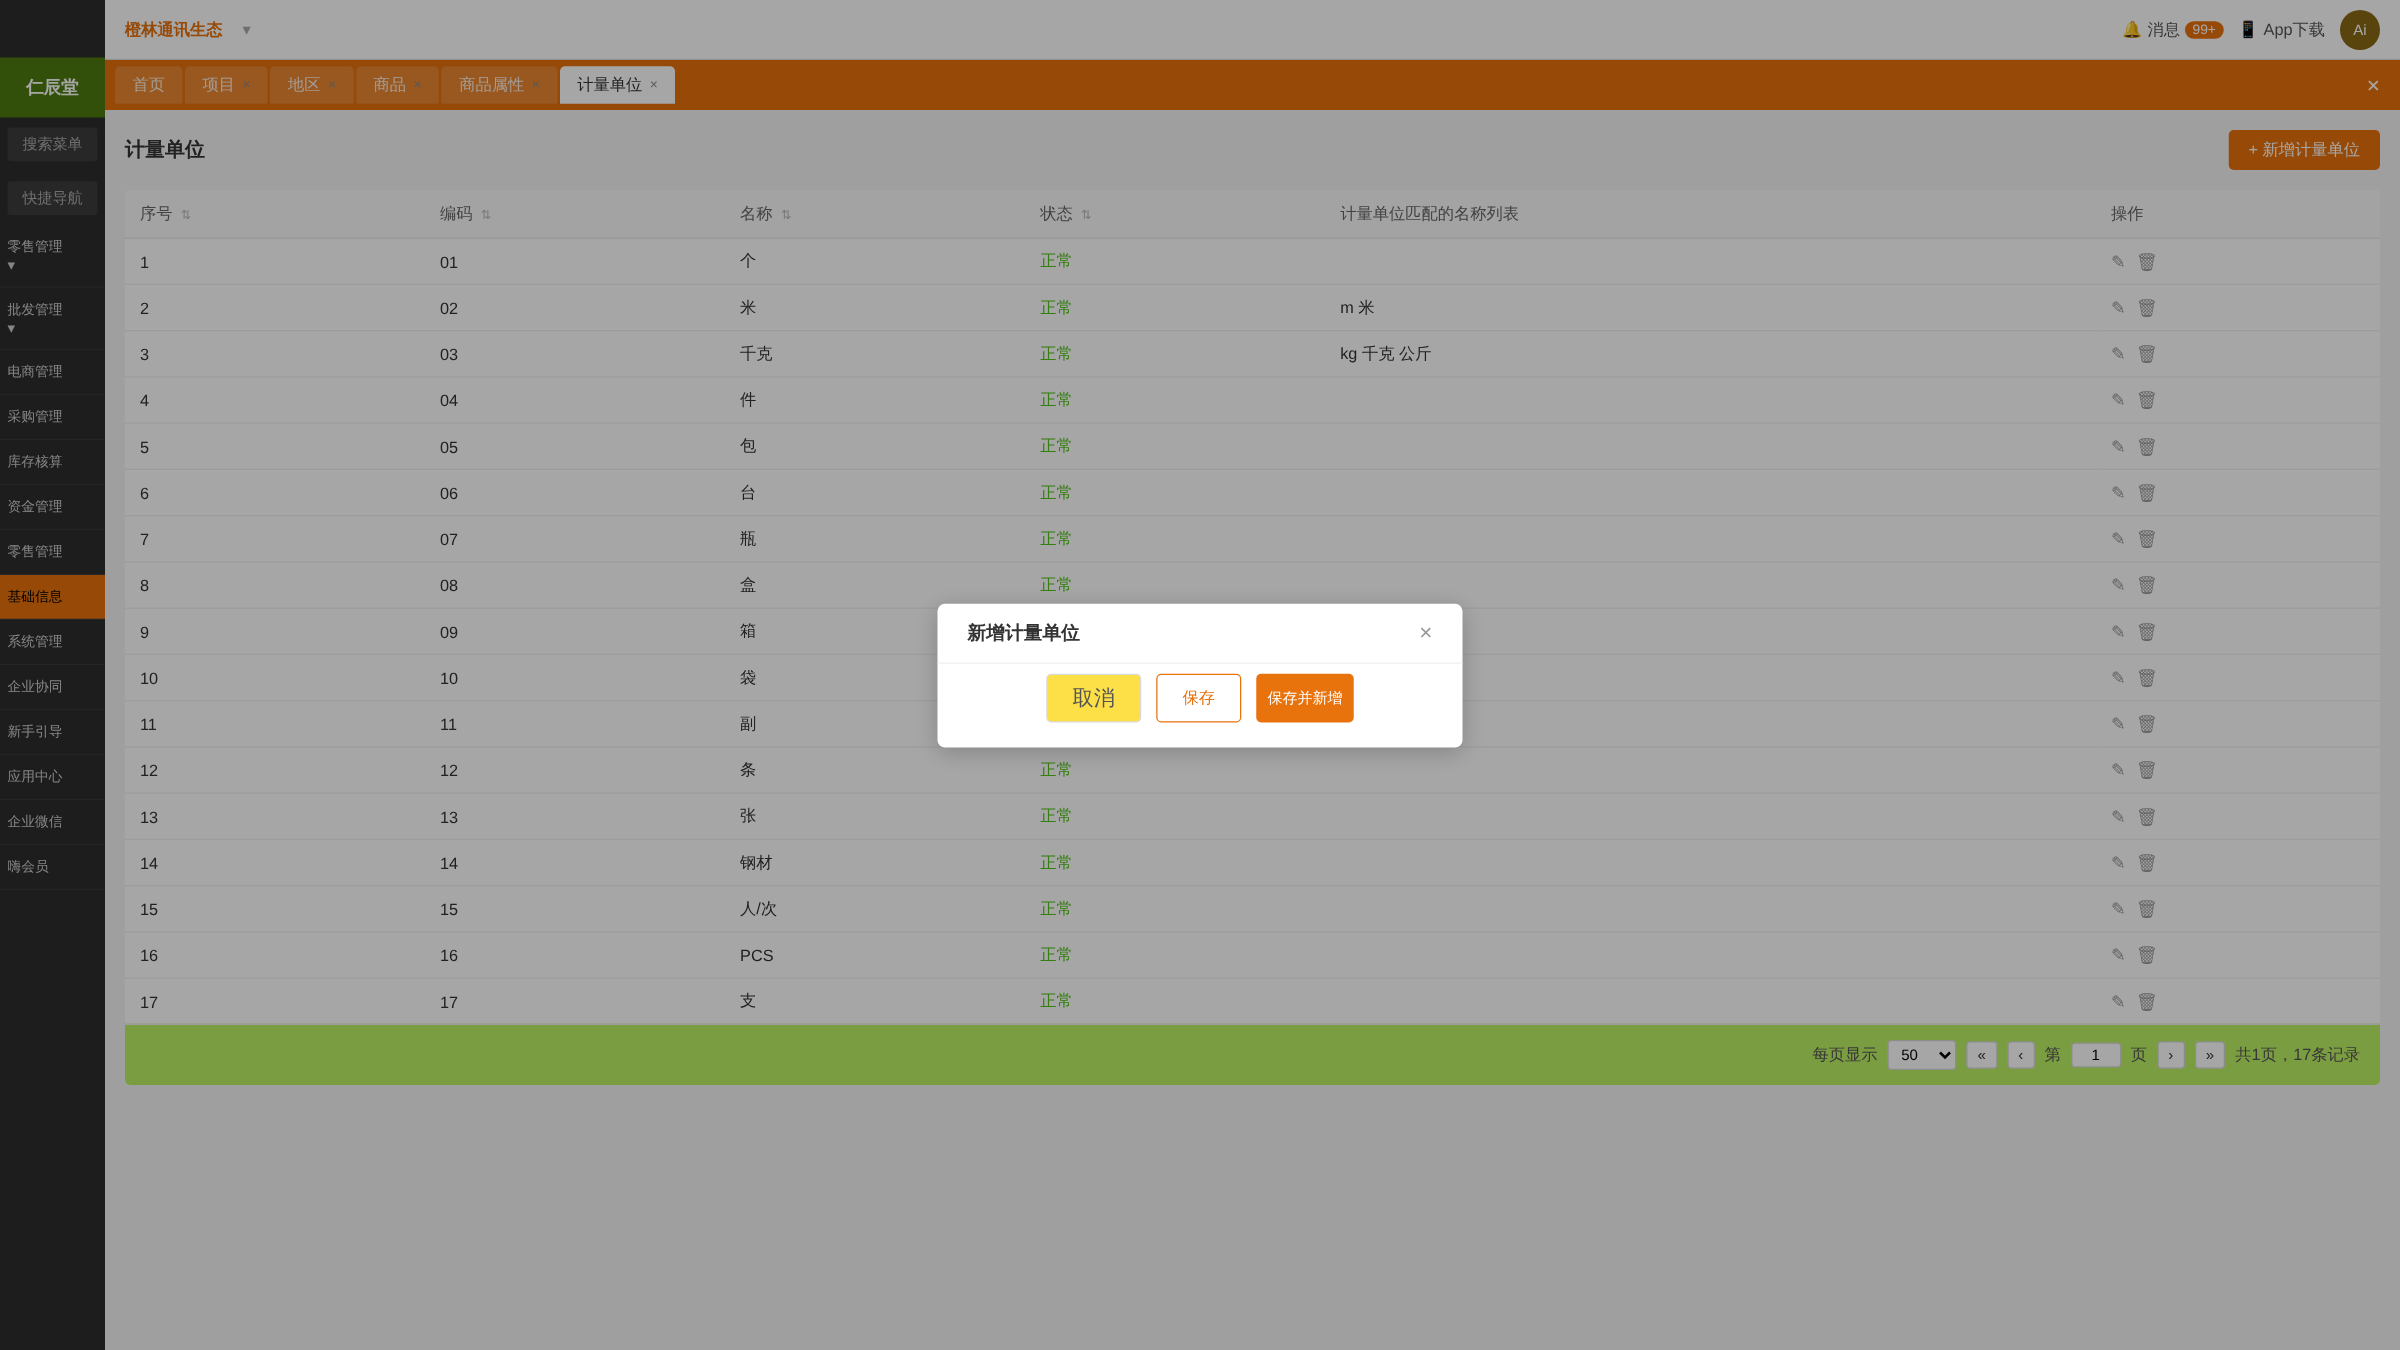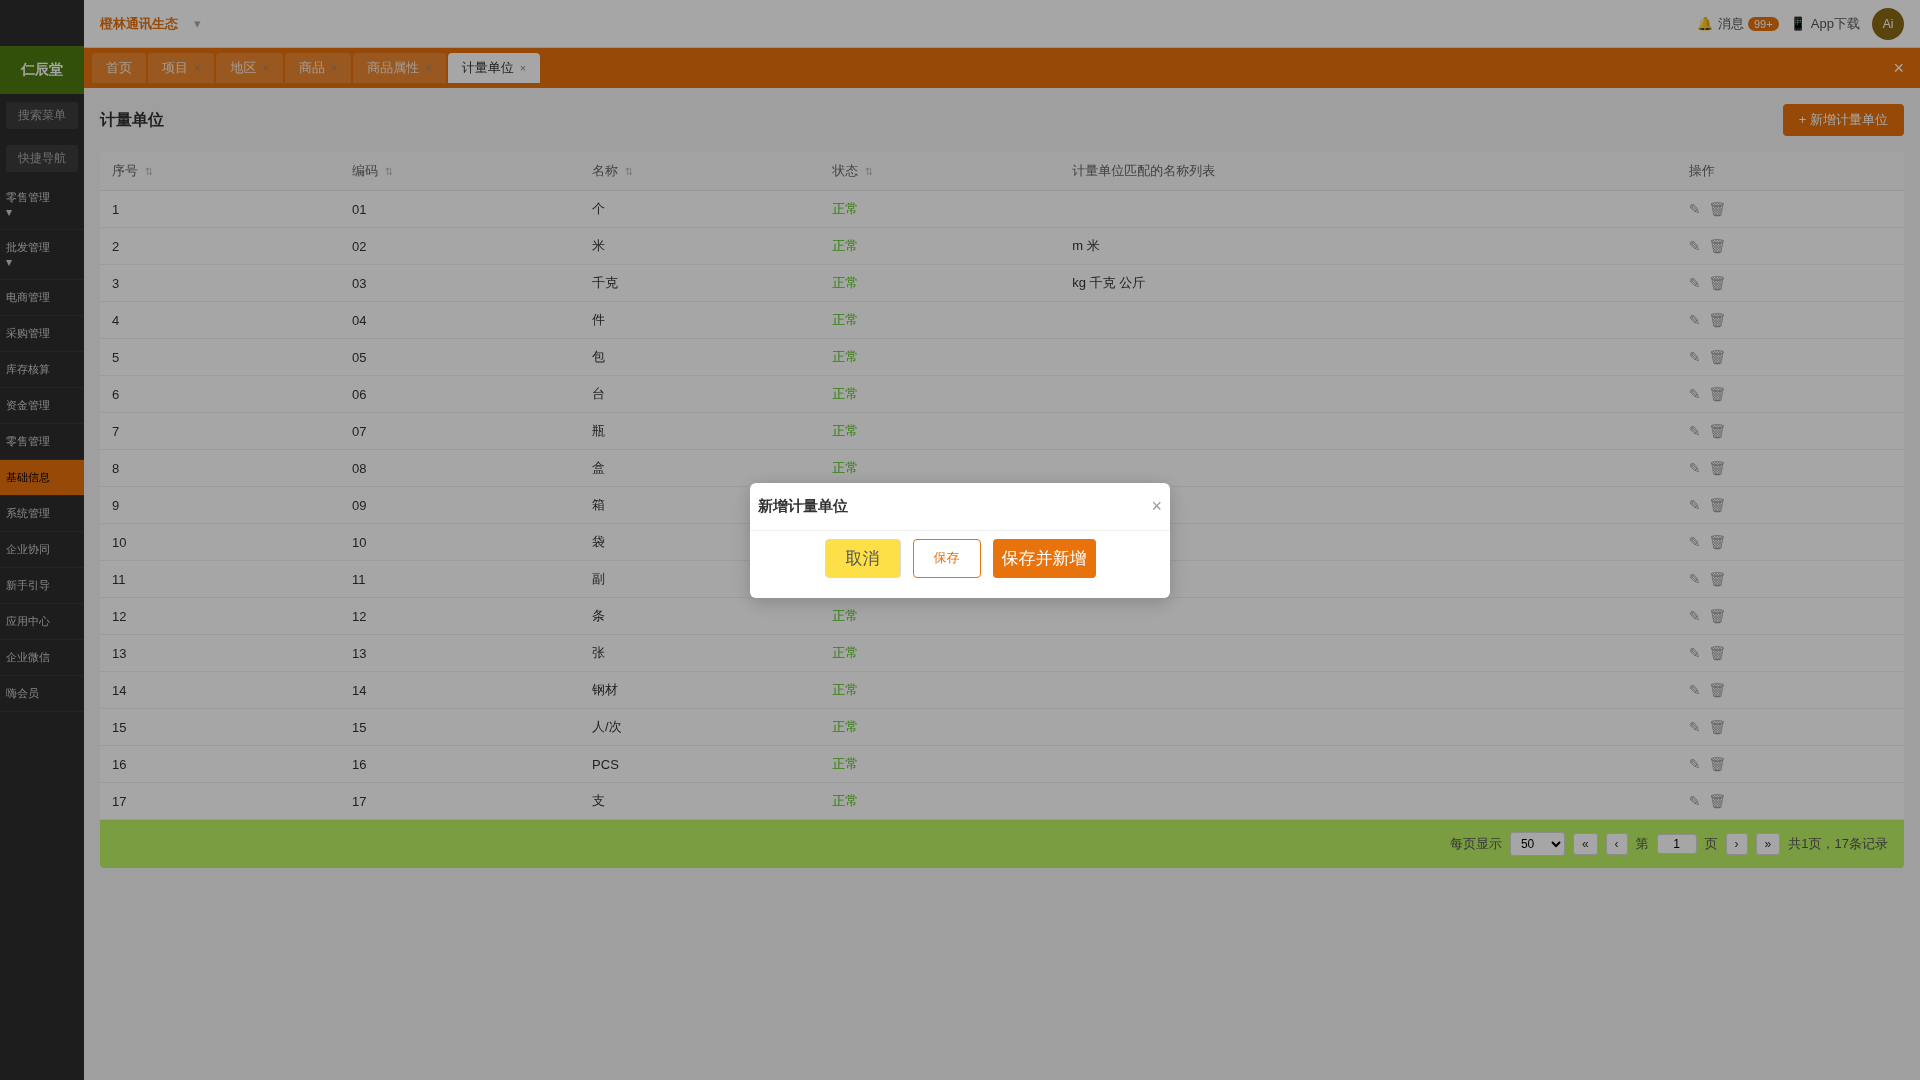--- a/index.html
+++ b/index.html
@@ -58,34 +58,34 @@
 
     
     .pagination { display: flex; align-items: center; justify-content: flex-end; padding: 12px 16px; background: #bef264; border-top: 1px solid #f0f0f0; gap: 8px; font-size: 13px; color: #555; }
     .page-btn { border: 1px solid #d9d9d9; background: white; color: #333; padding: 3px 8px; cursor: pointer; border-radius: 3px; font-size: 12px; }
     .page-input { width: 40px; border: 1px solid #d9d9d9; text-align: center; padding: 2px 4px; border-radius: 3px; font-size: 12px; }
     .page-size-select { border: 1px solid #d9d9d9; padding: 3px 6px; border-radius: 3px; font-size: 12px; background: white; }
 
     
     .modal-overlay { position: fixed; top: 0; left: 0; width: 100%; height: 100%; background: rgba(0,0,0,0.35); z-index: 1000; display: flex; align-items: center; justify-content: center; }
     .modal { background: white; border-radius: 6px; width: 420px; box-shadow: 0 4px 20px rgba(0,0,0,0.2); }
-    .modal-header { display: flex; justify-content: space-between; padding: 14px 8px; border-bottom: 1px solid #f0f0f0; }
+    .modal-header { display: flex; justify-content: space-between; padding: 14px 24px; border-bottom: 1px solid #f0f0f0; }
     .modal-title { font-size: 15px; font-weight: bold; color: #333; }
     .modal-close { background: none; border: none; font-size: 18px; color: #999; cursor: pointer; line-height: 1; }
     .modal-body { padding: 28px 30px 20px; }
     .form-row { display: flex; align-items: center; margin-bottom: 20px; }
     .form-label { width: 60px; text-align: right; margin-right: 10px; font-size: 13px; color: #333; }
     .required-star { color: #e8720c; margin-right: 2px; }
     .form-input { flex: 1; border: none; border-bottom: 1px solid #d9d9d9; padding: 4px 0; font-size: 13px; outline: none; color: #333; }
     .form-input.active-border { border-bottom-color: #e8720c; }
     .form-input::placeholder { color: #bbb; }
     .modal-footer { display: flex; justify-content: center; gap: 12px; padding: 8px 20px 20px; }
     .btn-cancel { border: 1px solid #d9d9d9; background: #fde047; color: #555; padding: 7px 20px; border-radius: 4px; font-size: 17px; cursor: pointer; }
     .btn-save { border: none; background: #fff; color: #e8720c; padding: 7px 20px; border-radius: 4px; font-size: 13px; cursor: pointer; border: 1px solid #e8720c; }
-    .btn-save-new { border: none; background: #e8720c; color: white; padding: 7px 9px; border-radius: 4px; font-size: 17px; cursor: pointer; }
+    .btn-save-new { border: none; background: #e8720c; color: white; padding: 7px 9px; border-radius: 4px; font-size: 12px; cursor: pointer; }
   </style>
 </head>
 <body>
 
 <div class="sidebar">
   <div class="sidebar-logo">
     <span class="sidebar-logo-text">仁辰堂</span>
   </div>
   <div class="sidebar-search">
     <button class="sidebar-search-btn">搜索菜单</button>

